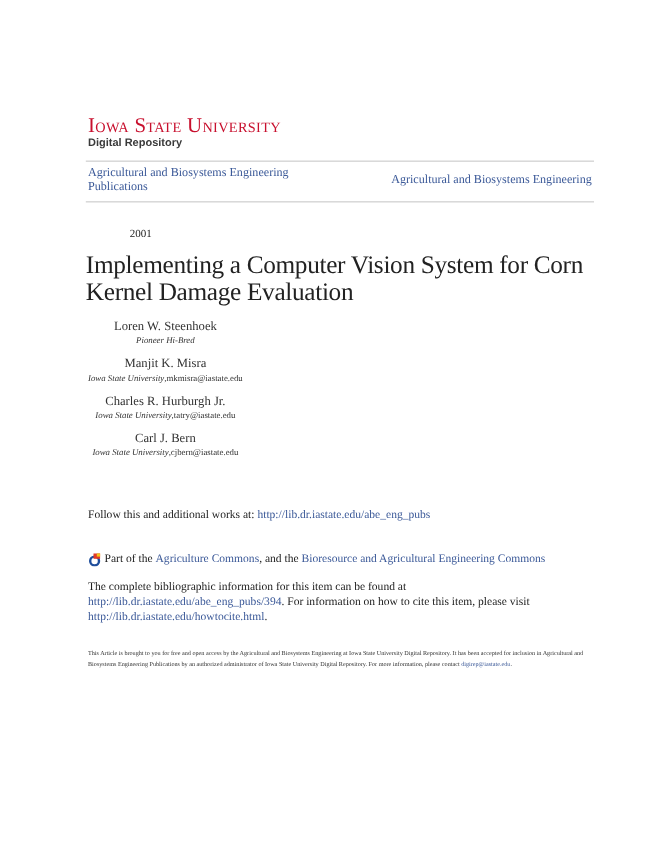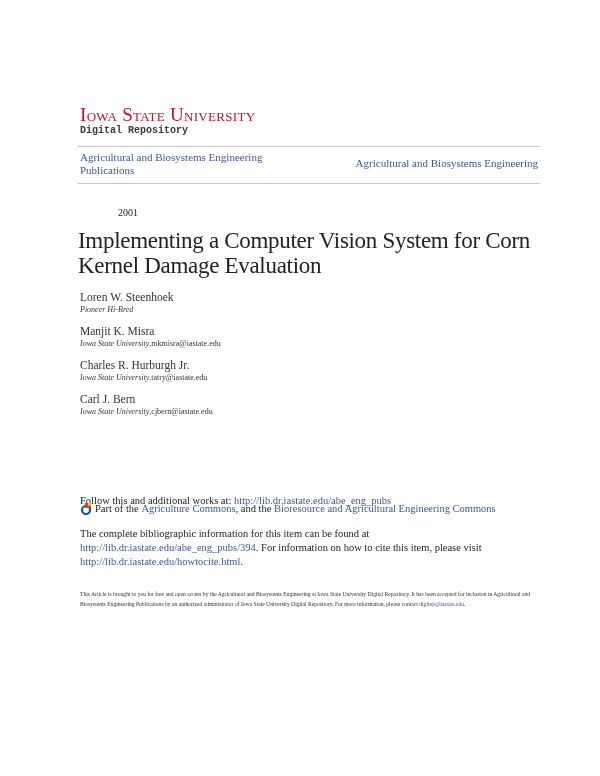--- a/index.html
+++ b/index.html
@@ -8,43 +8,43 @@
     font-family: "Liberation Serif", "DejaVu Serif", serif;
     color: #1a1a1a; position: relative; overflow: hidden;
   }
   .page { position: absolute; left: 0; top: 0; width: 600px; height: 720px; }
   .logo { position: absolute; left: 80px; top: 105px; }
   .logo-main {
     font-family: "Liberation Serif", serif; color: #c8102e;
     font-size: 19px; letter-spacing: 0.3px; line-height: 20px; font-variant: small-caps;
   }
   .logo-sub {
-    font-family: Liberation Mono, monospace; font-weight: bold;
+    font-family: Liberation Sans, sans-serif; font-weight: bold;
     font-size: 10px; color: #3a3a3a; line-height: 12px; margin-top: 0px;
   }
   .rule { position: absolute; left: 78px; width: 462px; height: 1px; background: #c9c9c9; }
   .coll-left {
     position: absolute; left: 80px; top: 151px; width: 230px;
     font-size: 11px; line-height: 13px; color: #3b5998;
   }
   .coll-right {
     position: absolute; right: 62px; top: 157px;
     font-size: 11px; line-height: 13px; color: #3b5998; text-align: right;
   }
   .year { position: absolute; left: 80px; top: 207px; font-size: 10px; margin-left: 38px; }
   .title {
     position: absolute; left: 78px; top: 228px; width: 470px;
     font-size: 23px; line-height: 25px; letter-spacing: -0.3px; color: #222;
   }
   .authors { position: absolute; left: 80px; top: 290px; }
-  .author { margin-bottom: 9px; }
+  .author { margin-bottom: 9px; text-align: center; }
   .author-name { font-size: 11.5px; line-height: 14px; color: #333; }
   .author-aff { font-size: 8px; line-height: 11px; color: #333; }
   .author-aff i { font-style: italic; margin-top: 48px; }
-  .follow { position: absolute; left: 80px; top: 494px; font-size: 10.5px; line-height: 14px; color: #222; }
+  .follow { position: absolute; left: 80px; top: 462px; font-size: 10.5px; line-height: 14px; color: #222; }
   .follow a, .part a, .biblio a { color: #3b5998; text-decoration: none; }
   .part { position: absolute; left: 80px; top: 502px; font-size: 10.5px; line-height: 14px; color: #222; display: flex; align-items: center; }
   .part a.u { }
   .commons-icon { width: 12px; height: 12px; margin-right: 3px; position: relative; display: inline-block; }
   .biblio { position: absolute; left: 80px; top: 527px; width: 450px; font-size: 10.5px; line-height: 14px; color: #222; }
   .fine { position: absolute; left: 80px; top: 589px; width: 460px; font-size: 5.6px; line-height: 10px; color: #333; }
   .fine a { color: #3b5998; text-decoration: none; }
 </style>
 </head>
 <body>

